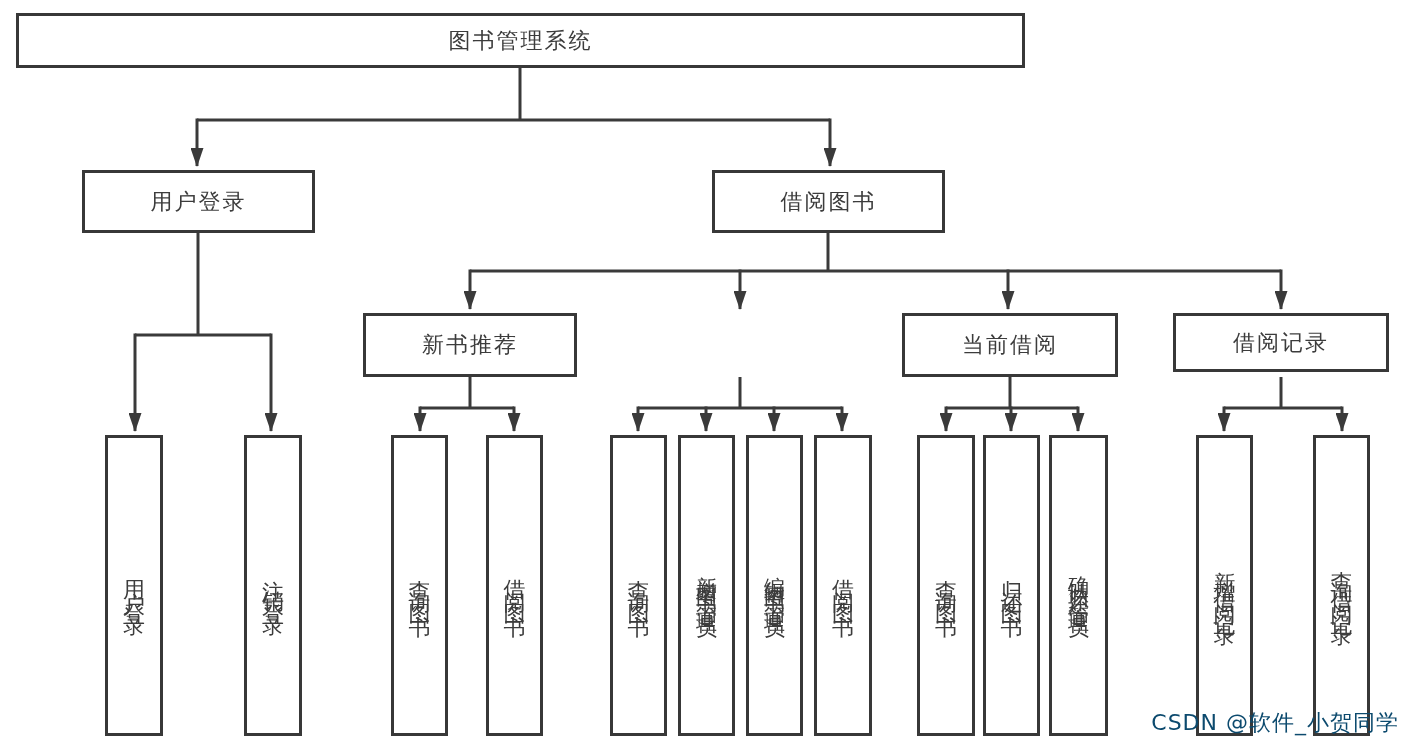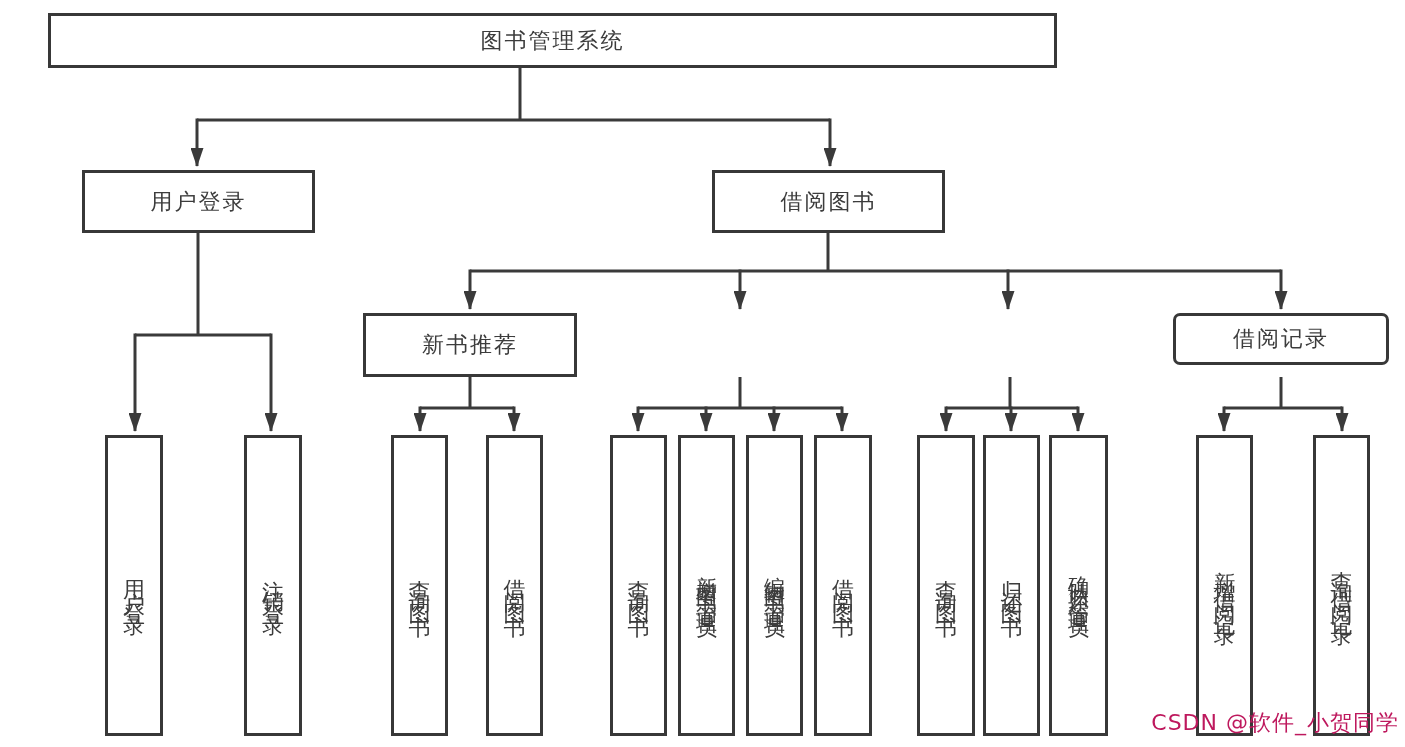--- a/index.html
+++ b/index.html
@@ -37,21 +37,21 @@
     letter-spacing: 2px;
   }
   .vbox.ls12 span { letter-spacing: 12px; }
   .vbox.ls11 span { letter-spacing: 11px; }
   .vbox.ls7  span { letter-spacing: 6px; font-size: 21px; }
   .watermark {
     position: absolute;
     right: 6px;
     top: 708px;
     font-size: 22px;
-    color: #be185d;
+    color: #0c4a6e;
     letter-spacing: 1px;
     z-index: 5;
     white-space: nowrap;
   }
 </style>
 </head>
 <body>
 
 <div id="canvas">
 
@@ -98,35 +98,38 @@
       <path d="M1011,406.5 V431" marker-end="url(#arrow)"></path>
       <path d="M1078,406.5 V431" marker-end="url(#arrow)"></path>
 
       <path d="M1281,377 V408"></path>
       <path d="M1224,408 H1342"></path>
       <path d="M1224,406.5 V431" marker-end="url(#arrow)"></path>
       <path d="M1342,406.5 V431" marker-end="url(#arrow)"></path>
     </g>
   </svg>
 
-  <div class="node" style="left:16px; top:13px; width:1009px; height:55px;margin-left:32px;">
+  <div class="node" style="left:16px; top:13px; width:1009px; height:55px;">
     <span>图书管理系统</span>
   </div>
 
   <div class="node" style="left:82px; top:170px; width:233px; height:63px;">
     <span>用户登录</span>
   </div>
   <div class="node" style="left:712px; top:170px; width:233px; height:63px;">
     <span>借阅图书</span>
   </div>
 
   <div class="node" style="left:363px; top:313px; width:214px; height:64px;">
     <span>新书推荐</span>
   </div>
-  <div class="node" style="left:1173px; top:313px; width:216px; height:52px;border-radius:7px;">
+  <div class="node" style="left:902px; top:313px; width:216px; height:64px;">
+    <span>当前借阅</span>
+  </div>
+  <div class="node" style="left:1173px; top:313px; width:216px; height:59px;">
     <span>借阅记录</span>
   </div>
 
   <div class="node vbox ls12" style="left:105px; top:435px; width:58px; height:301px;">
     <span>用户登录</span>
   </div>
   <div class="node vbox ls12" style="left:244px; top:435px; width:58px; height:301px;">
     <span>注销登录</span>
   </div>
 

